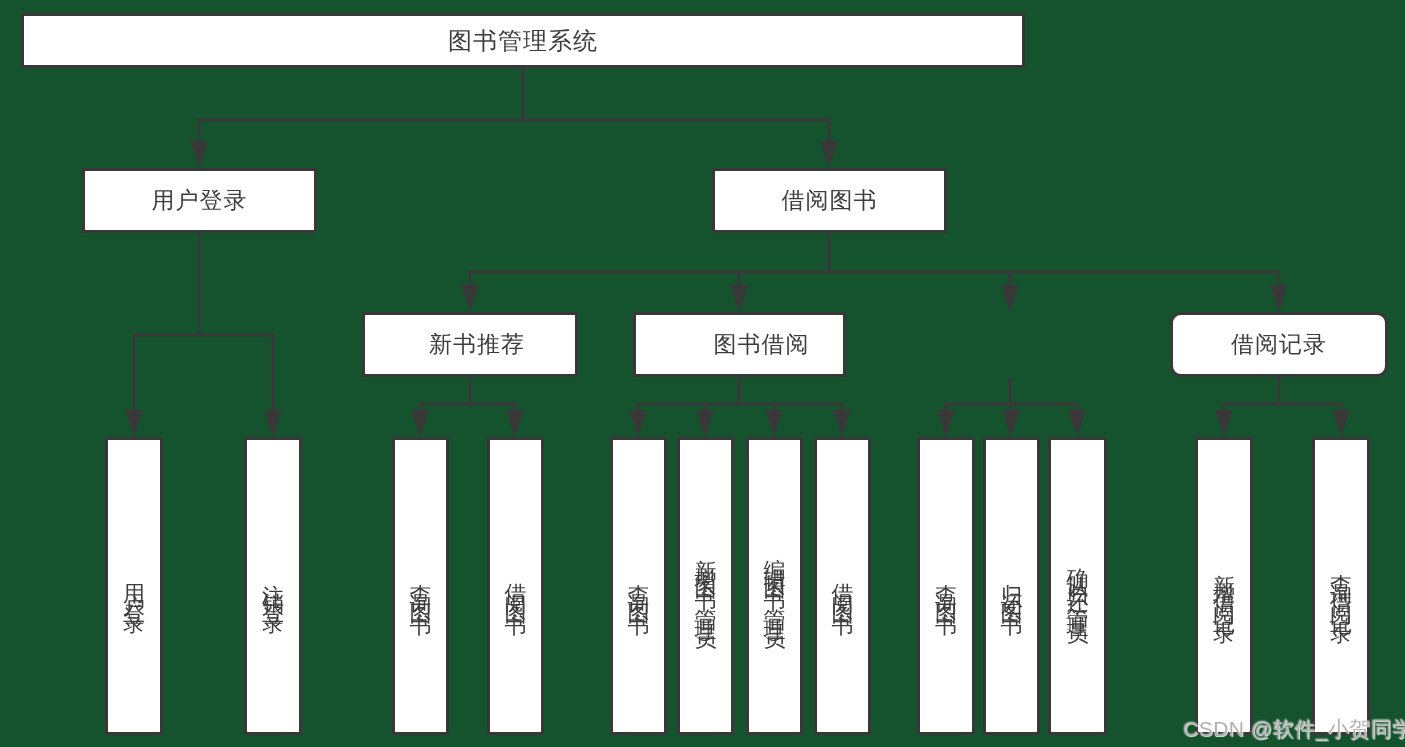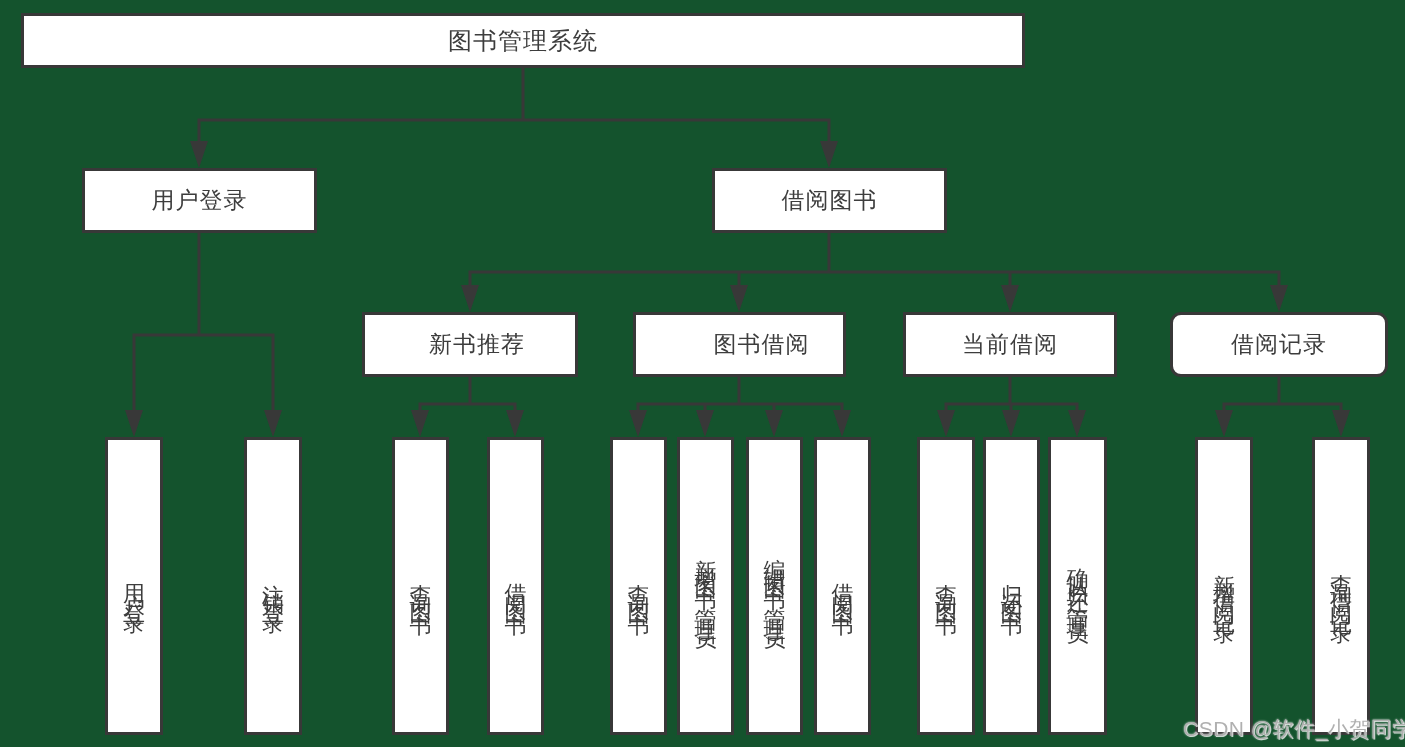--- a/index.html
+++ b/index.html
@@ -128,21 +128,20 @@
     </g>
   </svg>
 
   <div class="node h root" style="left:21px; top:13px; width:1004px; height:55px;">图书管理系统</div>
 
   <div class="node h" style="left:82px; top:168px; width:235px; height:65px;">用户登录</div>
   <div class="node h" style="left:712px; top:168px; width:235px; height:65px;">借阅图书</div>
 
   <div class="node h" style="left:362px; top:312px; width:216px; height:65px;padding-left:14px;">新书推荐</div>
   <div class="node h" style="left:633px; top:312px; width:213px; height:65px;padding-left:44px;">图书借阅</div>
-  <div class="node h" style="left:903px; top:312px; width:214px; height:65px;">当前借阅</div>
   <div class="node h" style="left:1170px; top:312px; width:218px; height:65px;border-radius:11px;">借阅记录</div>
 
   <div class="node leaf" style="left:105px; width:58px;">
     <span class="vtext">用户登录</span>
   </div>
   <div class="node leaf" style="left:244px; width:58px;">
     <span class="vtext">注销登录</span>
   </div>
 
   <div class="node leaf" style="left:392px; width:57px;">

